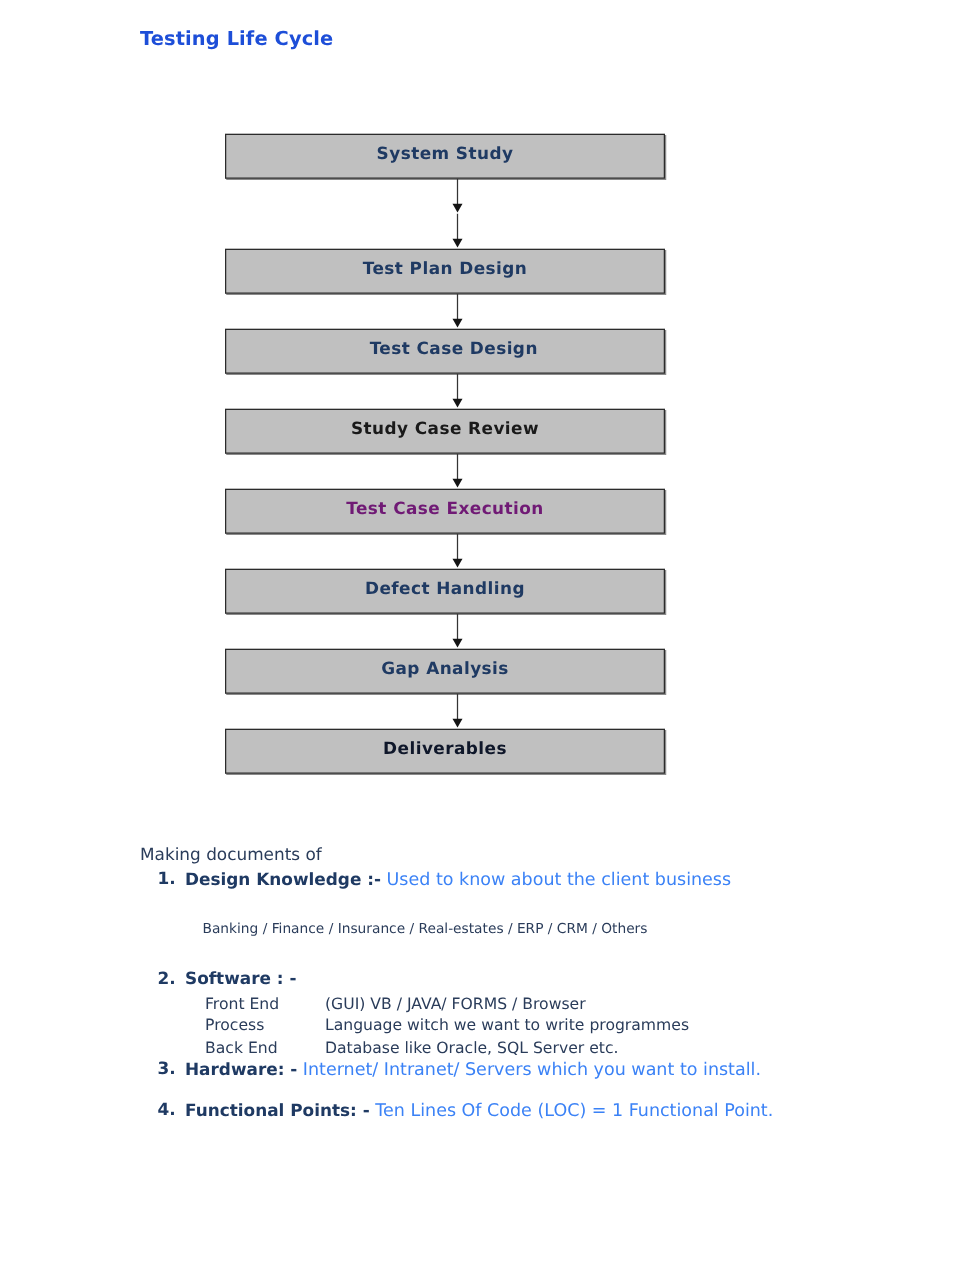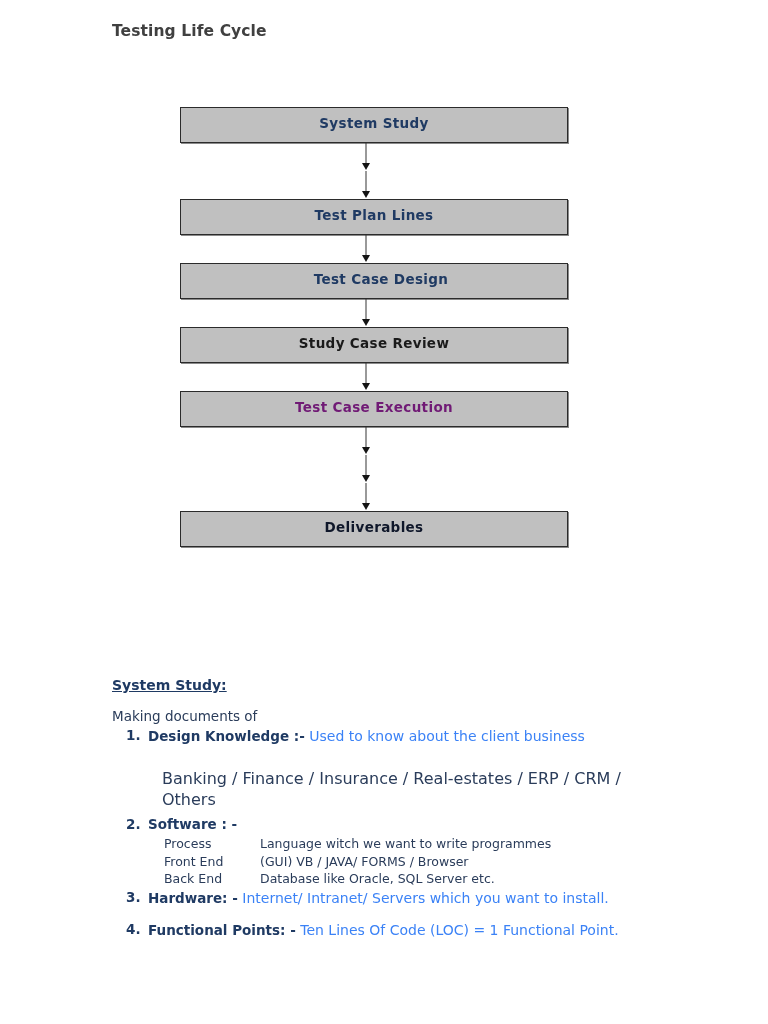--- a/index.html
+++ b/index.html
@@ -22,37 +22,37 @@
     background: #ffffff;
   }
 
   
   .doc-title {
     position: absolute;
     left: 112px;
     top: 22px;
     font-size: 15.5px;
     font-weight: bold;
-    color: #404040;
+    color: #1d4ed8;
     letter-spacing: 0.1px;
   }
 
   
   .flow {
     position: absolute;
     left: 180px;
     top: 107px;
     width: 374px;
   }
   .flow-row {
     position: relative;
   }
   .flow-box {
     position: relative;
-    width: 388px;
+    width: 352px;
     height: 36px;
     box-sizing: border-box;
     background: #c0c0c0;
     border: 1px solid #2b2b2b;
     box-shadow: 1px 1px 0 0 #8a8a8a;
     display: flex;
     align-items: center;
     justify-content: center;
   }
   .flow-box .label {
@@ -145,24 +145,24 @@
     color: #3b82f6;
     font-size: 14px;
   }
   .justify {
     text-align: justify;
     text-justify: inter-word;
   }
   .sub-note {
     display: block;
     margin-top: 22px;
-    margin-bottom: 6px;
+    margin-bottom: 25px;
     padding-left: 14px;
     color: #2a3c5a;
-    font-size: 16px;
+    font-size: 11px;
   }
 
   
   table.sub {
     border-collapse: collapse;
     margin: 2px 0 0 52px;
     font-size: 12.5px;
     color: #2a3c5a;
   }
   table.sub td {
@@ -195,21 +195,21 @@
       <div class="head"></div>
     </div>
 
     <div class="connector">
       <div class="stem"></div>
       <div class="head"></div>
     </div>
 
     <div class="flow-row">
       <div class="flow-box">
-        <span class="label" style="color: rgb(31, 58, 99);">Test Plan Lines</span>
+        <span class="label" style="color: rgb(31, 58, 99);">Test Plan Design</span>
       </div>
     </div>
     <div class="connector">
       <div class="stem"></div>
       <div class="head"></div>
     </div>
 
     <div class="flow-row">
       <div class="flow-box">
         <span class="label" style="color: rgb(31, 58, 99); margin-left: 14px;">Test Case Design</span>
@@ -233,66 +233,75 @@
     <div class="flow-row">
       <div class="flow-box">
         <span class="label" style="color: #701a75;">Test Case Execution</span>
       </div>
     </div>
     <div class="connector">
       <div class="stem"></div>
       <div class="head"></div>
     </div>
 
-    <div class="connector">
-      <div class="stem"></div>
-      <div class="head"></div>
-    </div>
-
+    <div class="flow-row">
+      <div class="flow-box">
+        <span class="label" style="color: rgb(31, 58, 99);">Defect Handling</span>
+      </div>
+    </div>
+    <div class="connector">
+      <div class="stem"></div>
+      <div class="head"></div>
+    </div>
+
+    <div class="flow-row">
+      <div class="flow-box">
+        <span class="label" style="color: rgb(31, 58, 99);">Gap Analysis</span>
+      </div>
+    </div>
     <div class="connector">
       <div class="stem"></div>
       <div class="head"></div>
     </div>
 
     <div class="flow-row">
       <div class="flow-box">
         <span class="label" style="color: #0f172a;">Deliverables</span>
       </div>
     </div>
 
   </div>
 
   <div class="body-text">
 
-    <div><span class="section-head">System Study:</span></div>
 
     <div class="lead">Making documents of</div>
 
     <ol class="items">
 
       <li>
         <span class="num">1.</span>
         <span class="item-term">Design Knowledge :-</span><span class="item-desc"> Used to know about the client business</span>
         <span class="sub-note">Banking / Finance / Insurance / Real-estates / ERP / CRM /   Others</span>
       </li>
 
       <li>
         <span class="num">2.</span>
         <span class="item-term">Software : -</span>
       </li>
 
       <table class="sub">
         <tbody>
             <tr>
+          <td class="k">Front End</td>
+          <td class="v">(GUI) VB / JAVA/ FORMS / Browser</td>
+        </tr>
+        <tr>
           <td class="k">Process</td>
           <td class="v">Language witch we want to write programmes</td>
-        </tr>
-        <tr>
-          <td class="k">Front End</td>
-          <td class="v">(GUI) VB / JAVA/ FORMS / Browser</td>
         </tr>
         <tr>
           <td class="k">Back End</td>
           <td class="v">Database like Oracle, SQL Server etc.</td>
         </tr>
       </tbody>
         </table>
 
       <li class="justify">
         <span class="num">3.</span>

